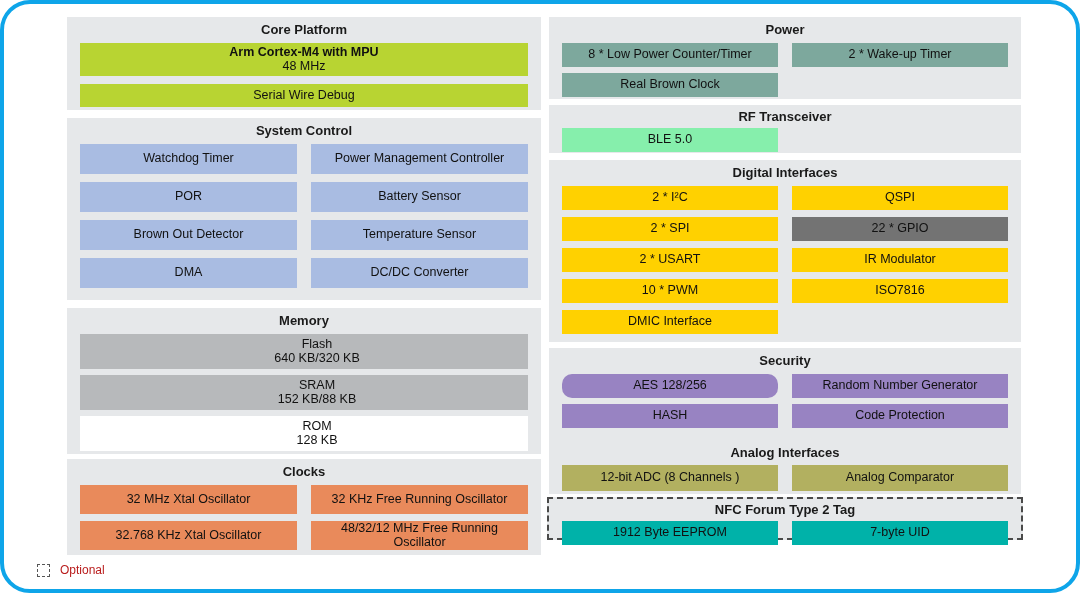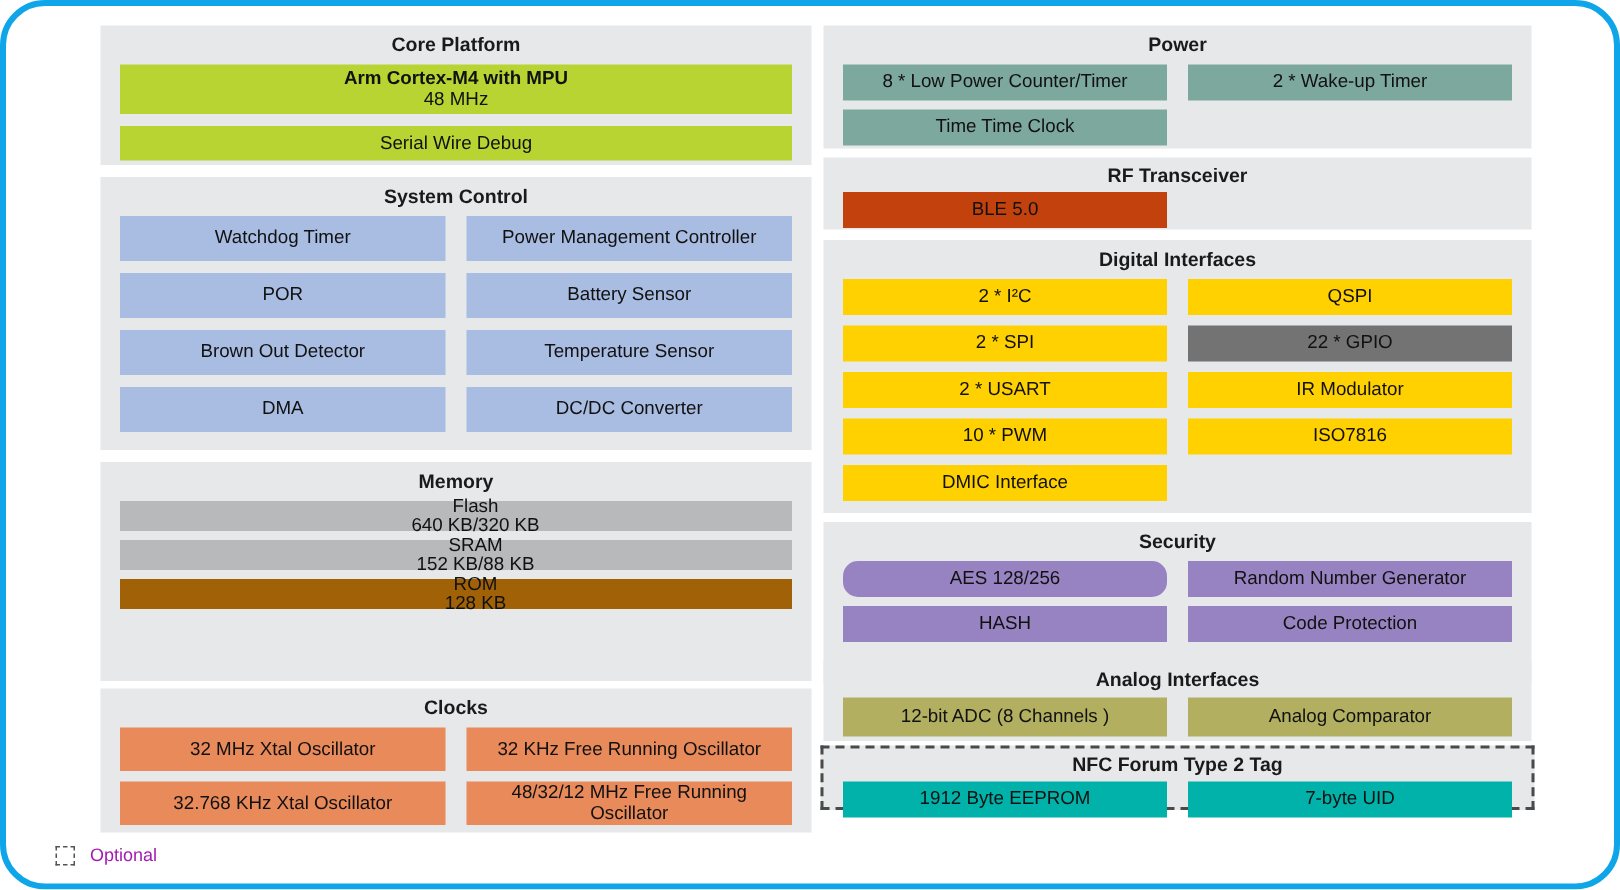--- a/index.html
+++ b/index.html
@@ -47,21 +47,21 @@
   #sec-core      { left:63px;  top:13px;  width:474px; height:93px; }
   #sec-core .block-main{ height:33px; margin-bottom:8px; }
   #sec-core .block-sub { height:23px; }
 
   #sec-system    { left:63px;  top:114px; width:474px; height:182px; }
   #sec-system .bcol{ gap:8px; }
   #sec-system .block{ height:30px; }
 
   #sec-memory    { left:63px;  top:304px; width:474px; height:146px; }
   #sec-memory .rows{ gap:6px; }
-  #sec-memory .block{ height:20px;padding-left:30px; }
+  #sec-memory .block{ height:35px;padding-left:30px; }
 
   #sec-clocks    { left:63px;  top:455px; width:474px; height:96px; }
   #sec-clocks .bcol{ gap:7px; }
   #sec-clocks .block{ height:29px; }
 
   #sec-timers    { left:545px; top:13px;  width:472px; height:82px; }
   #sec-timers .bcol{ gap:6px; }
   #sec-timers .block{ height:24px; }
 
   #sec-rf        { left:545px; top:101px; width:472px; height:48px; }
@@ -83,21 +83,21 @@
   #sec-nfc       { left:543px; top:493px; width:476px; height:43px; }
   #sec-nfc{ border:2px dashed #4a4a4a; }
   #sec-nfc .sec-title{ padding:4px 0 5px; }
   #sec-nfc .block{ height:24px; }
 
   
   .legend{
     position:absolute;
     left:33px; bottom:12px;
     display:flex; align-items:center; gap:10px;
-    font-size:12px; color:#a21caf;
+    font-size:12px; color:#b91c1c;
   }
   .legend-swatch{
     width:13px; height:13px;
     box-sizing:border-box;
     border:1.5px dashed #555555;
     background:#ffffff;
   }
 </style>
 </head>
 <body>
@@ -137,21 +137,21 @@
     <div class="sec-title">Memory</div>
     <div class="rows">
       <div class="block" style="background-color: rgb(183, 185, 187);">
         <span>Flash</span>
         <span>640 KB/320 KB</span>
       </div>
       <div class="block" style="background-color: rgb(183, 185, 187);">
         <span>SRAM</span>
         <span>152 KB/88 KB</span>
       </div>
-      <div class="block" style="background-color: #a16207;">
+      <div class="block" style="background-color: #ffffff;">
         <span>ROM</span>
         <span>128 KB</span>
       </div>
     </div>
   </div>
 
   <div class="section" id="sec-clocks">
     <div class="sec-title">Clocks</div>
     <div class="cols">
       <div class="bcol">
@@ -163,33 +163,33 @@
         <div class="block" style="background-color: rgb(233, 138, 91);">48/32/12 MHz Free Running Oscillator</div>
       </div>
     </div>
   </div>
 
   <div class="section" id="sec-timers">
     <div class="sec-title">Power</div>
     <div class="cols">
       <div class="bcol">
         <div class="block" style="background-color: rgb(125, 168, 157);">8 * Low Power Counter/Timer</div>
-        <div class="block" style="background-color: rgb(125, 168, 157);">Time Time Clock</div>
+        <div class="block" style="background-color: rgb(125, 168, 157);">Real Brown Clock</div>
       </div>
       <div class="bcol">
         <div class="block" style="background-color: rgb(125, 168, 157);">2 * Wake-up Timer</div>
       </div>
     </div>
   </div>
 
   <div class="section" id="sec-rf">
     <div class="sec-title">RF Transceiver</div>
     <div class="cols">
       <div class="bcol">
-        <div class="block" style="background-color: #c2410c;">BLE 5.0</div>
+        <div class="block" style="background-color: #86efac;">BLE 5.0</div>
       </div>
       <div class="bcol">
         <div class="block" style="background-color: #be185d; margin-top: 36px;">Antenna Diversity</div>
       </div>
     </div>
   </div>
 
   <div class="section" id="sec-digital">
     <div class="sec-title">Digital Interfaces</div>
     <div class="cols">

